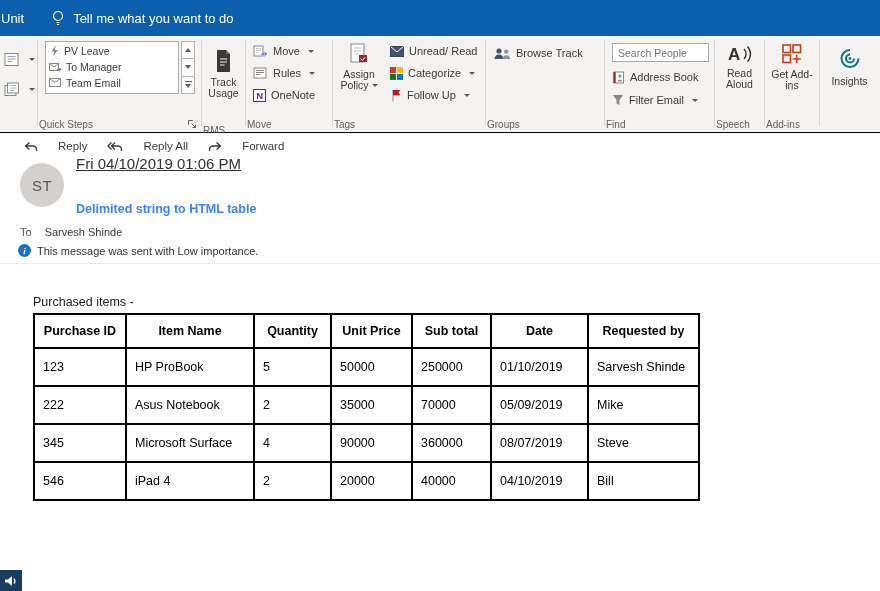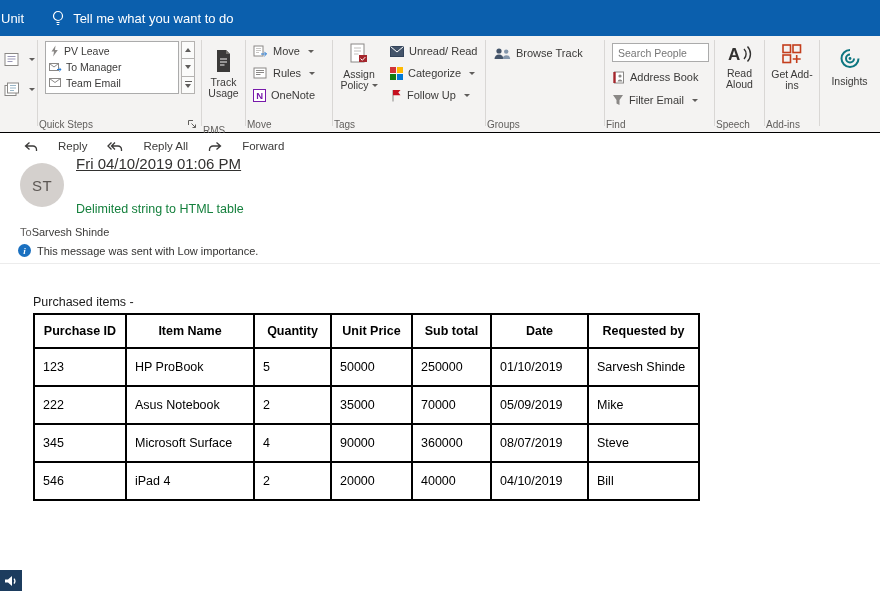--- a/index.html
+++ b/index.html
@@ -39,22 +39,22 @@
   .search-input::placeholder { color:#767676; }
   .find-row1 { position:absolute; top:30px; left:0; right:0; }
   .find-row2 { position:absolute; top:53px; left:0; right:0; }
 
   
   .mail { position:absolute; left:0; top:133px; width:880px; height:458px; background:#fff; }
   .msg-actions { position:absolute; left:24px; top:7px; display:flex; gap:20px; }
   .action { display:flex; align-items:center; gap:20px; font-size:11.5px; color:#3b3a39; }
   .avatar { position:absolute; left:20px; top:30px; width:44px; height:44px; border-radius:50%; background:#d4d0cd; color:#5d5854; display:flex; align-items:center; justify-content:center; font-size:15px; letter-spacing:0.5px; }
   .sent { position:absolute; left:76px; top:22px; font-size:15px; color:#323130;text-decoration:underline; }
-  .subject { position:absolute; left:76px; top:69px; font-size:12.5px; font-weight:400; color:#15803d; }
-  .to-row { position:absolute; left:20px; top:93px; display:flex; font-size:11px;justify-content:center; }
+  .subject { position:absolute; left:76px; top:69px; font-size:12.5px; font-weight:700; color:#3b82f6; }
+  .to-row { position:absolute; left:20px; top:93px; display:flex; gap:13px; font-size:11px;justify-content:center; }
   .to-label { color:#605e5c; }
   .recipient { color:#3b3a39; }
   .info-row { position:absolute; left:18px; top:111px; display:flex; align-items:center; gap:6px; font-size:11px; color:#323130; }
   .info-ic { width:13px; height:13px; border-radius:50%; background:#1a70c0; color:#fff; display:flex; align-items:center; justify-content:center; font-family:"Liberation Serif",serif; font-style:italic; font-weight:700; font-size:9px; }
   .hdr-sep { position:absolute; left:0; top:130px; width:100%; height:1px; background:#ececec; }
   .body-intro { position:absolute; left:33px; top:162px; font-size:12.5px; color:#1b1b1b; }
 
   .tbl-wrap { position:absolute; left:33px; top:180px; }
   table.purchase { border-collapse:collapse; }
   .purchase th, .purchase td { border:2px solid #000; background:#fff; }

